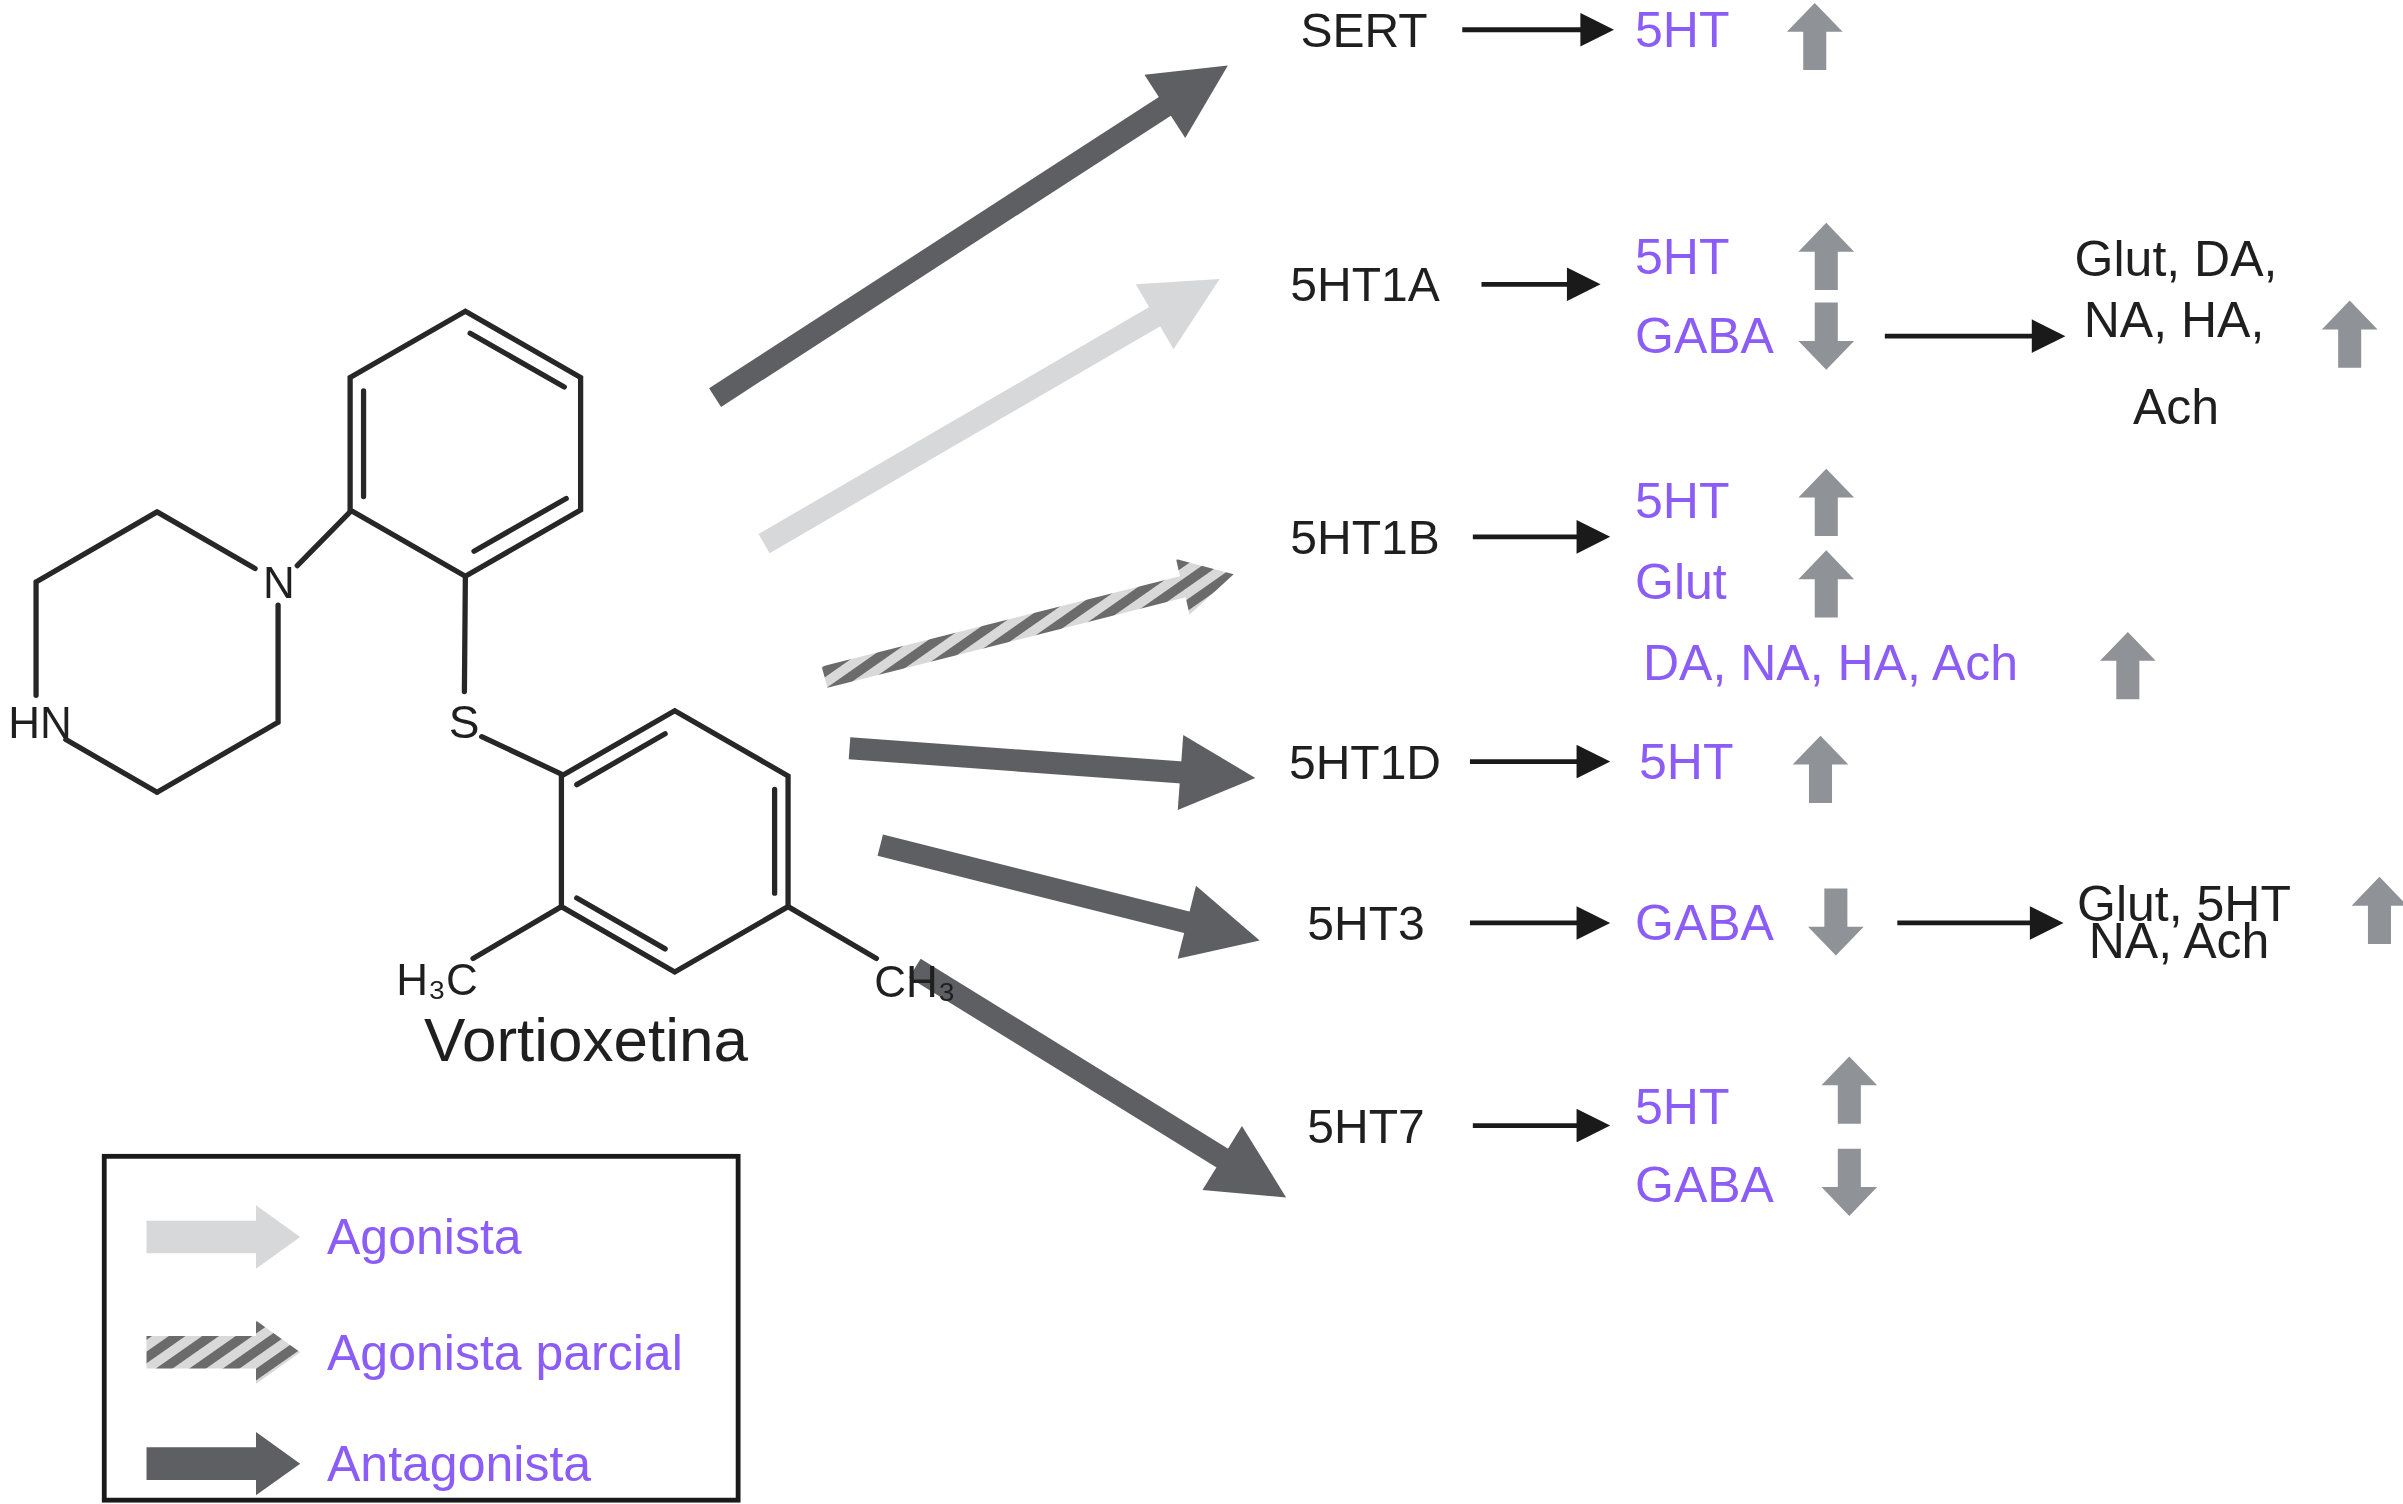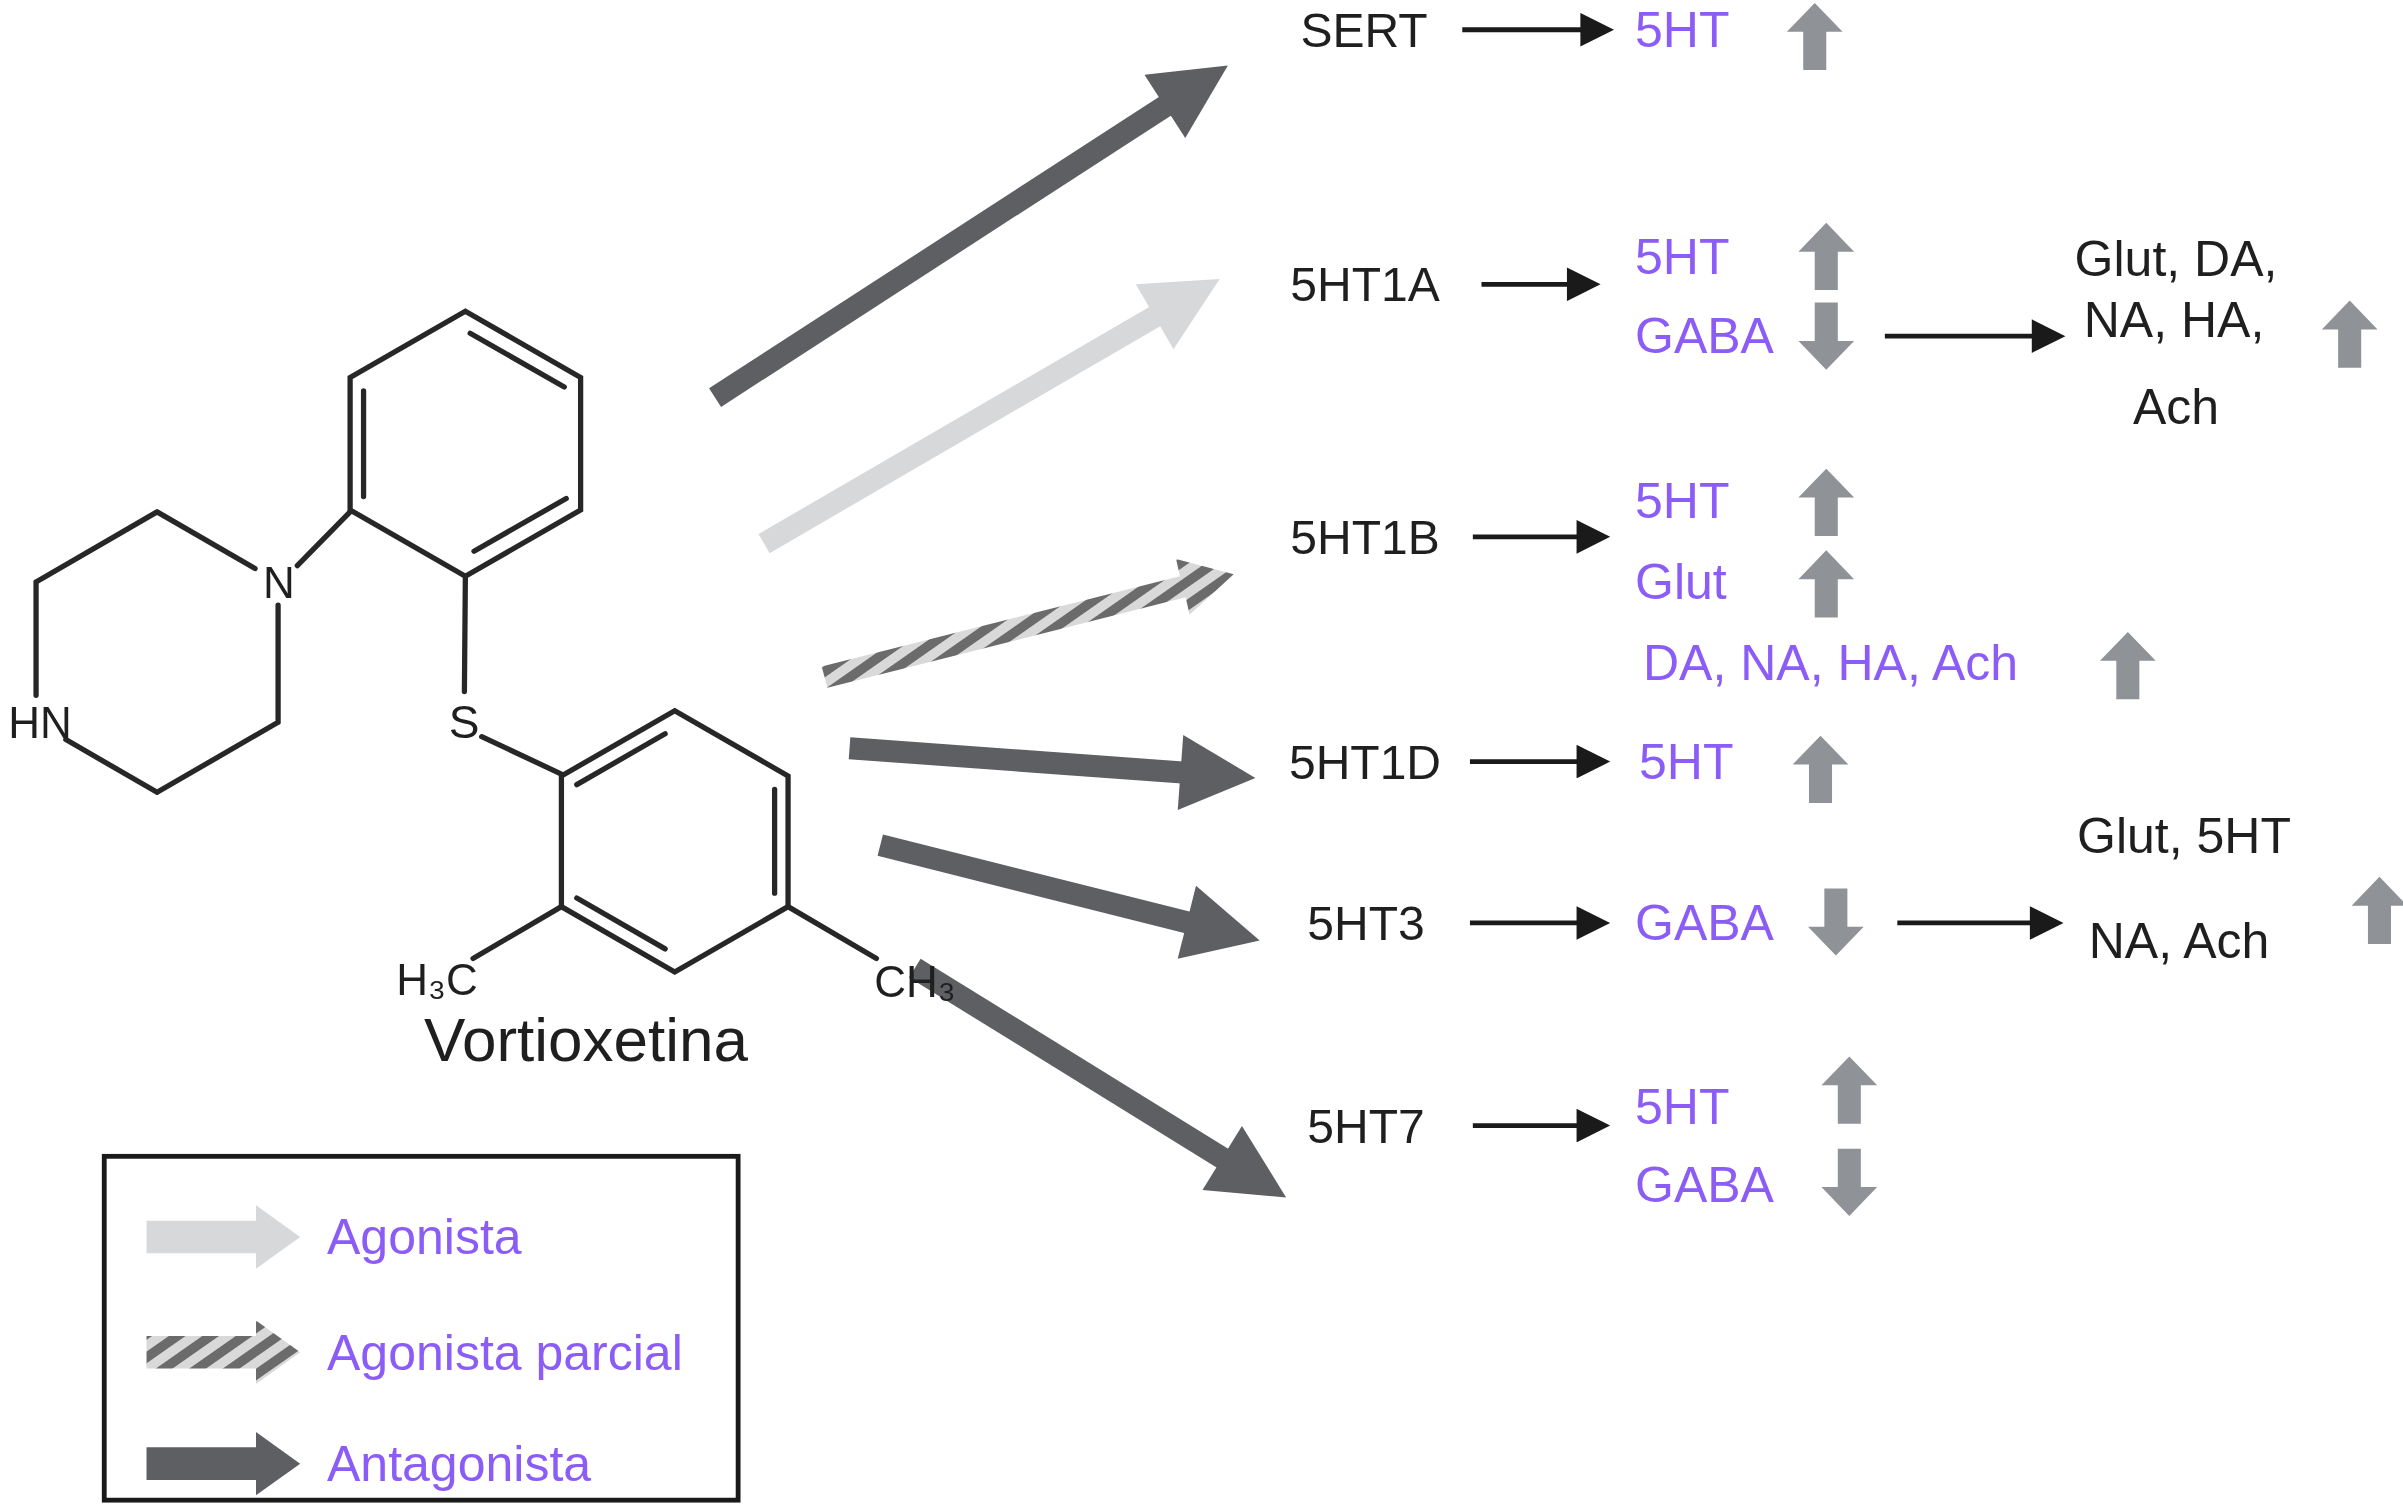--- a/index.html
+++ b/index.html
@@ -112,21 +112,21 @@
   <div class="tl fz52" style="left:1635px; top:582px;">Glut</div>
   <div class="tl fz52" style="left:1635px; top:663px;margin-left:8px;">DA, NA, HA, Ach</div>
   <div class="tl fz52" style="left:1639px; top:762px;">5HT</div>
   <div class="tl fz52" style="left:1635px; top:923px;">GABA</div>
   <div class="tl fz52" style="left:1635px; top:1107px;">5HT</div>
   <div class="tl fz52" style="left:1635px; top:1185px;">GABA</div>
 
   <div class="t fz52" style="left:2176px; top:259px;">Glut, DA,</div>
   <div class="t fz52" style="left:2174px; top:320px;">NA, HA,</div>
   <div class="t fz52" style="left:2176px; top:407px;">Ach</div>
-  <div class="t fz52" style="left:2184px; top:836px;">Glut, 5HT</div>
+  <div class="t fz52" style="left:2184px; top:904px;">Glut, 5HT</div>
   <div class="t fz52" style="left:2179px; top:941px;">NA, Ach</div>
 
   <div class="tl fz52" style="left:327px; top:1237px;">Agonista</div>
   <div class="tl fz52" style="left:327px; top:1464px;">Antagonista</div>
   <div class="tl fz52" style="left:327px; top:1353px;">Agonista parcial</div>
 
 </div>
 
 
 </body></html>

